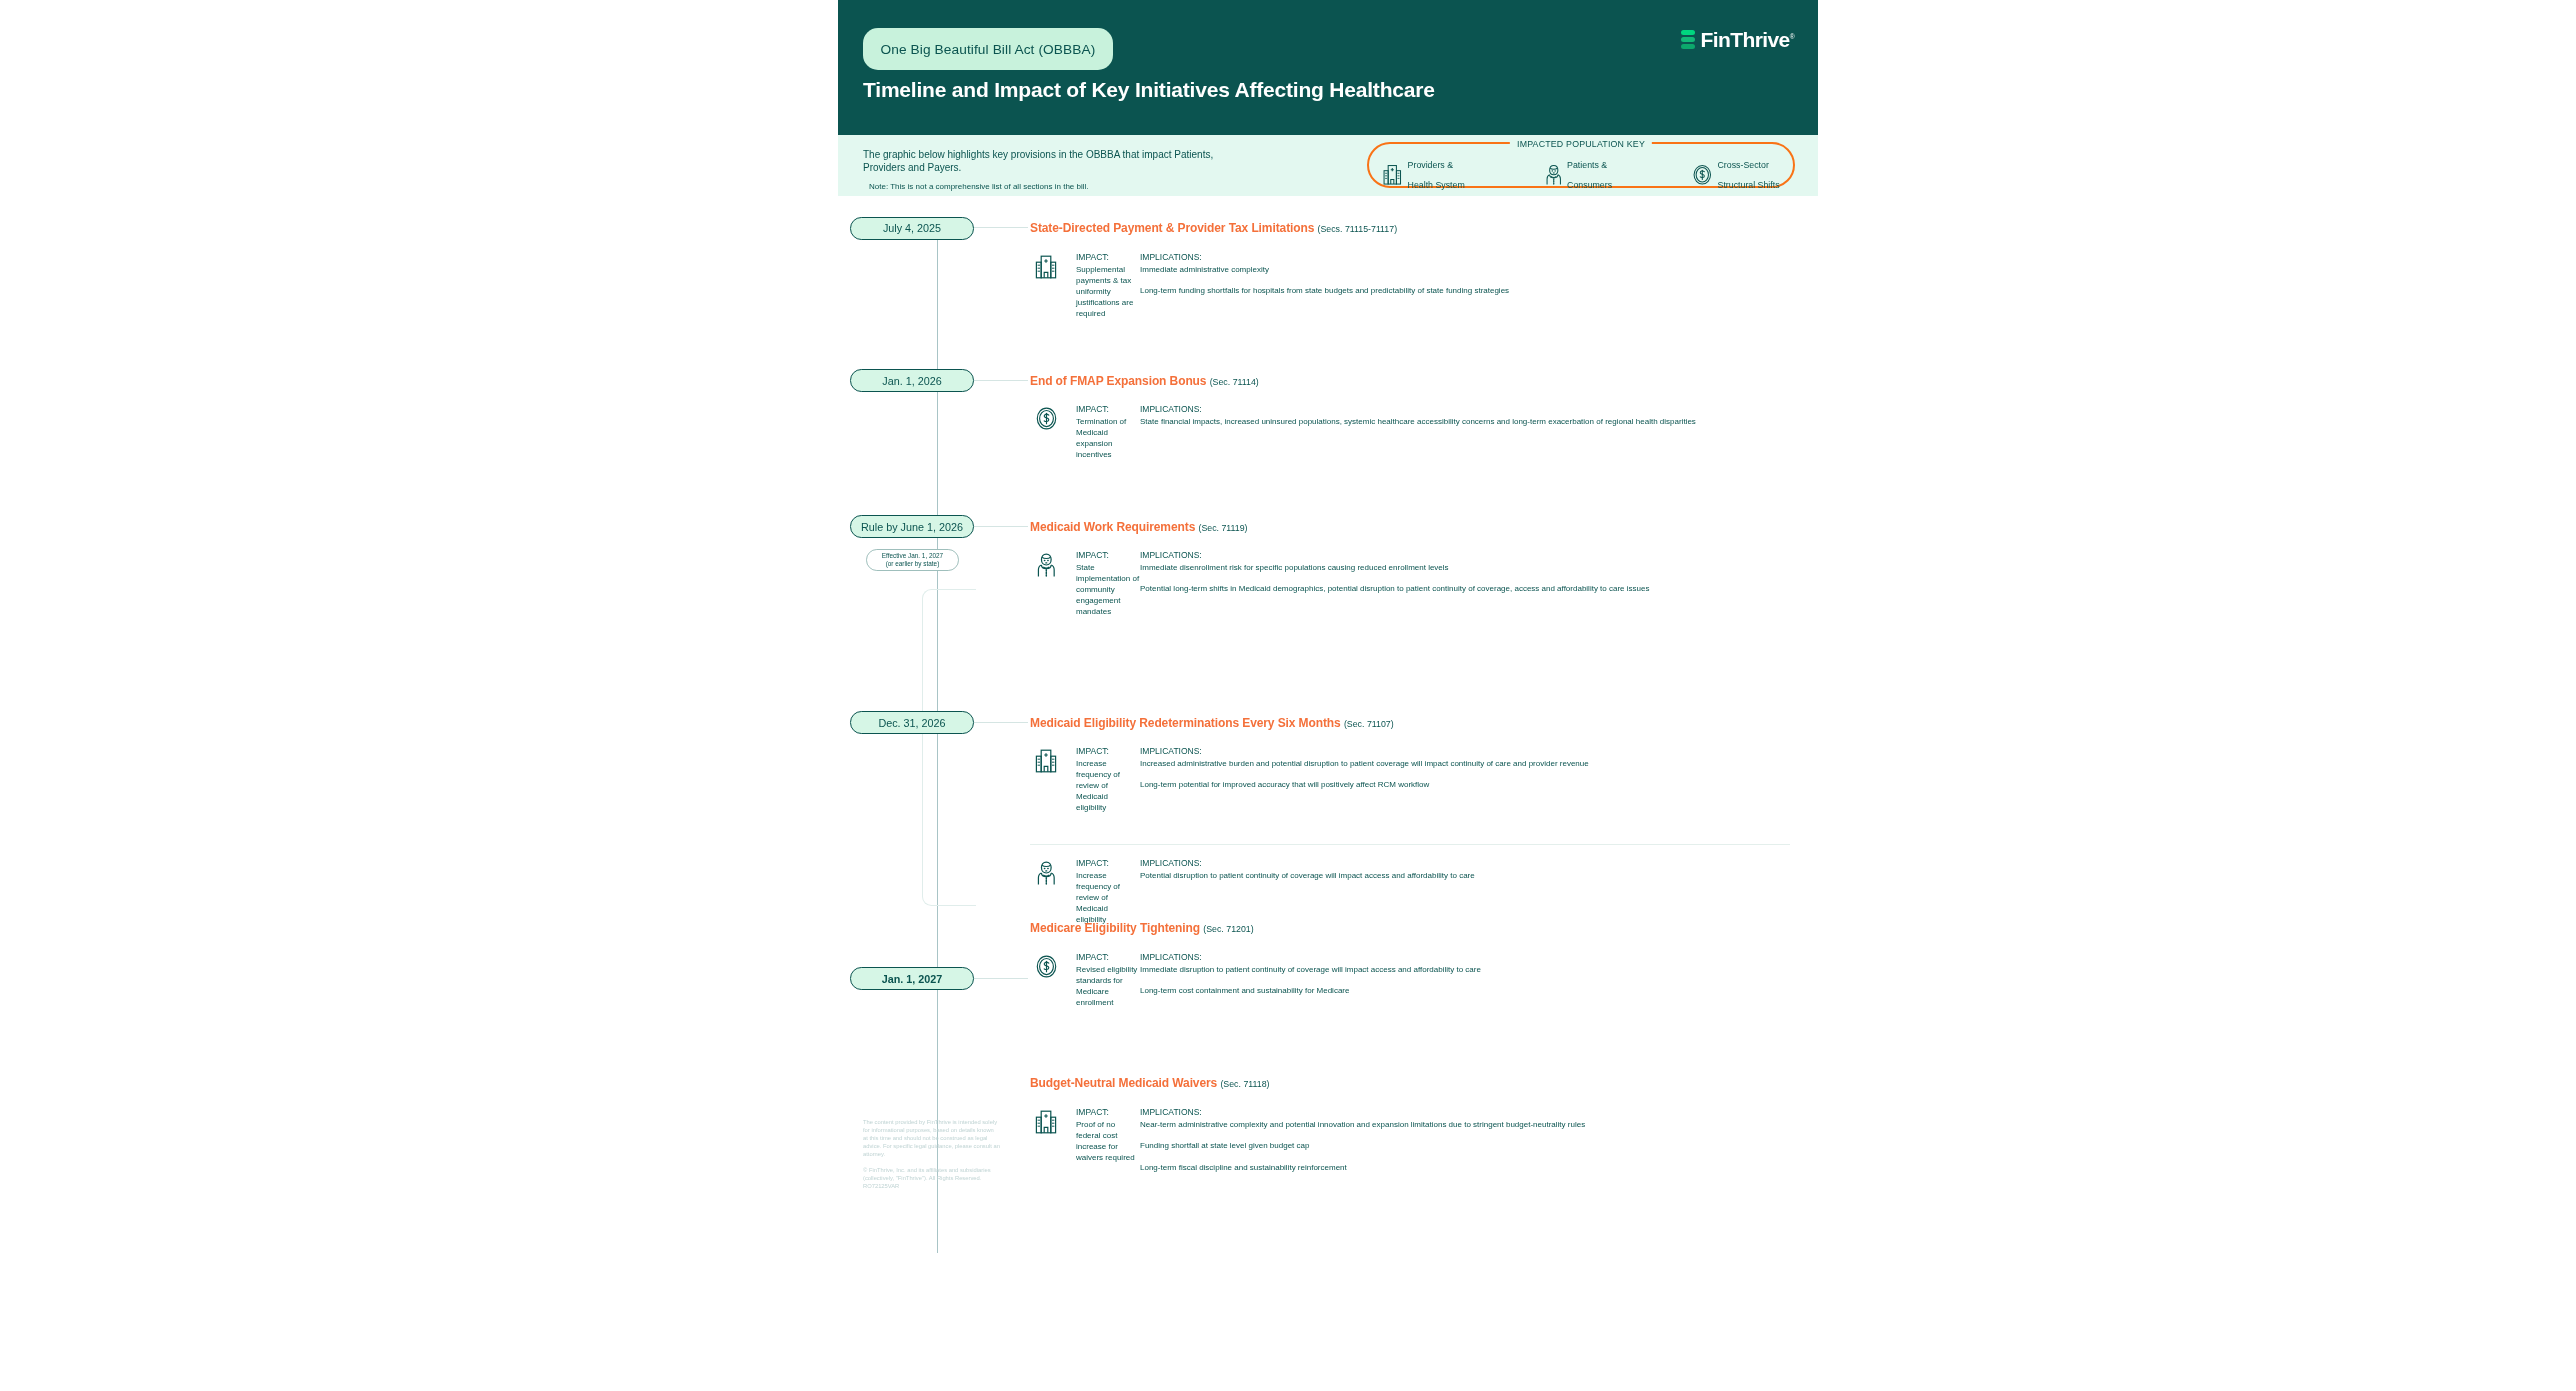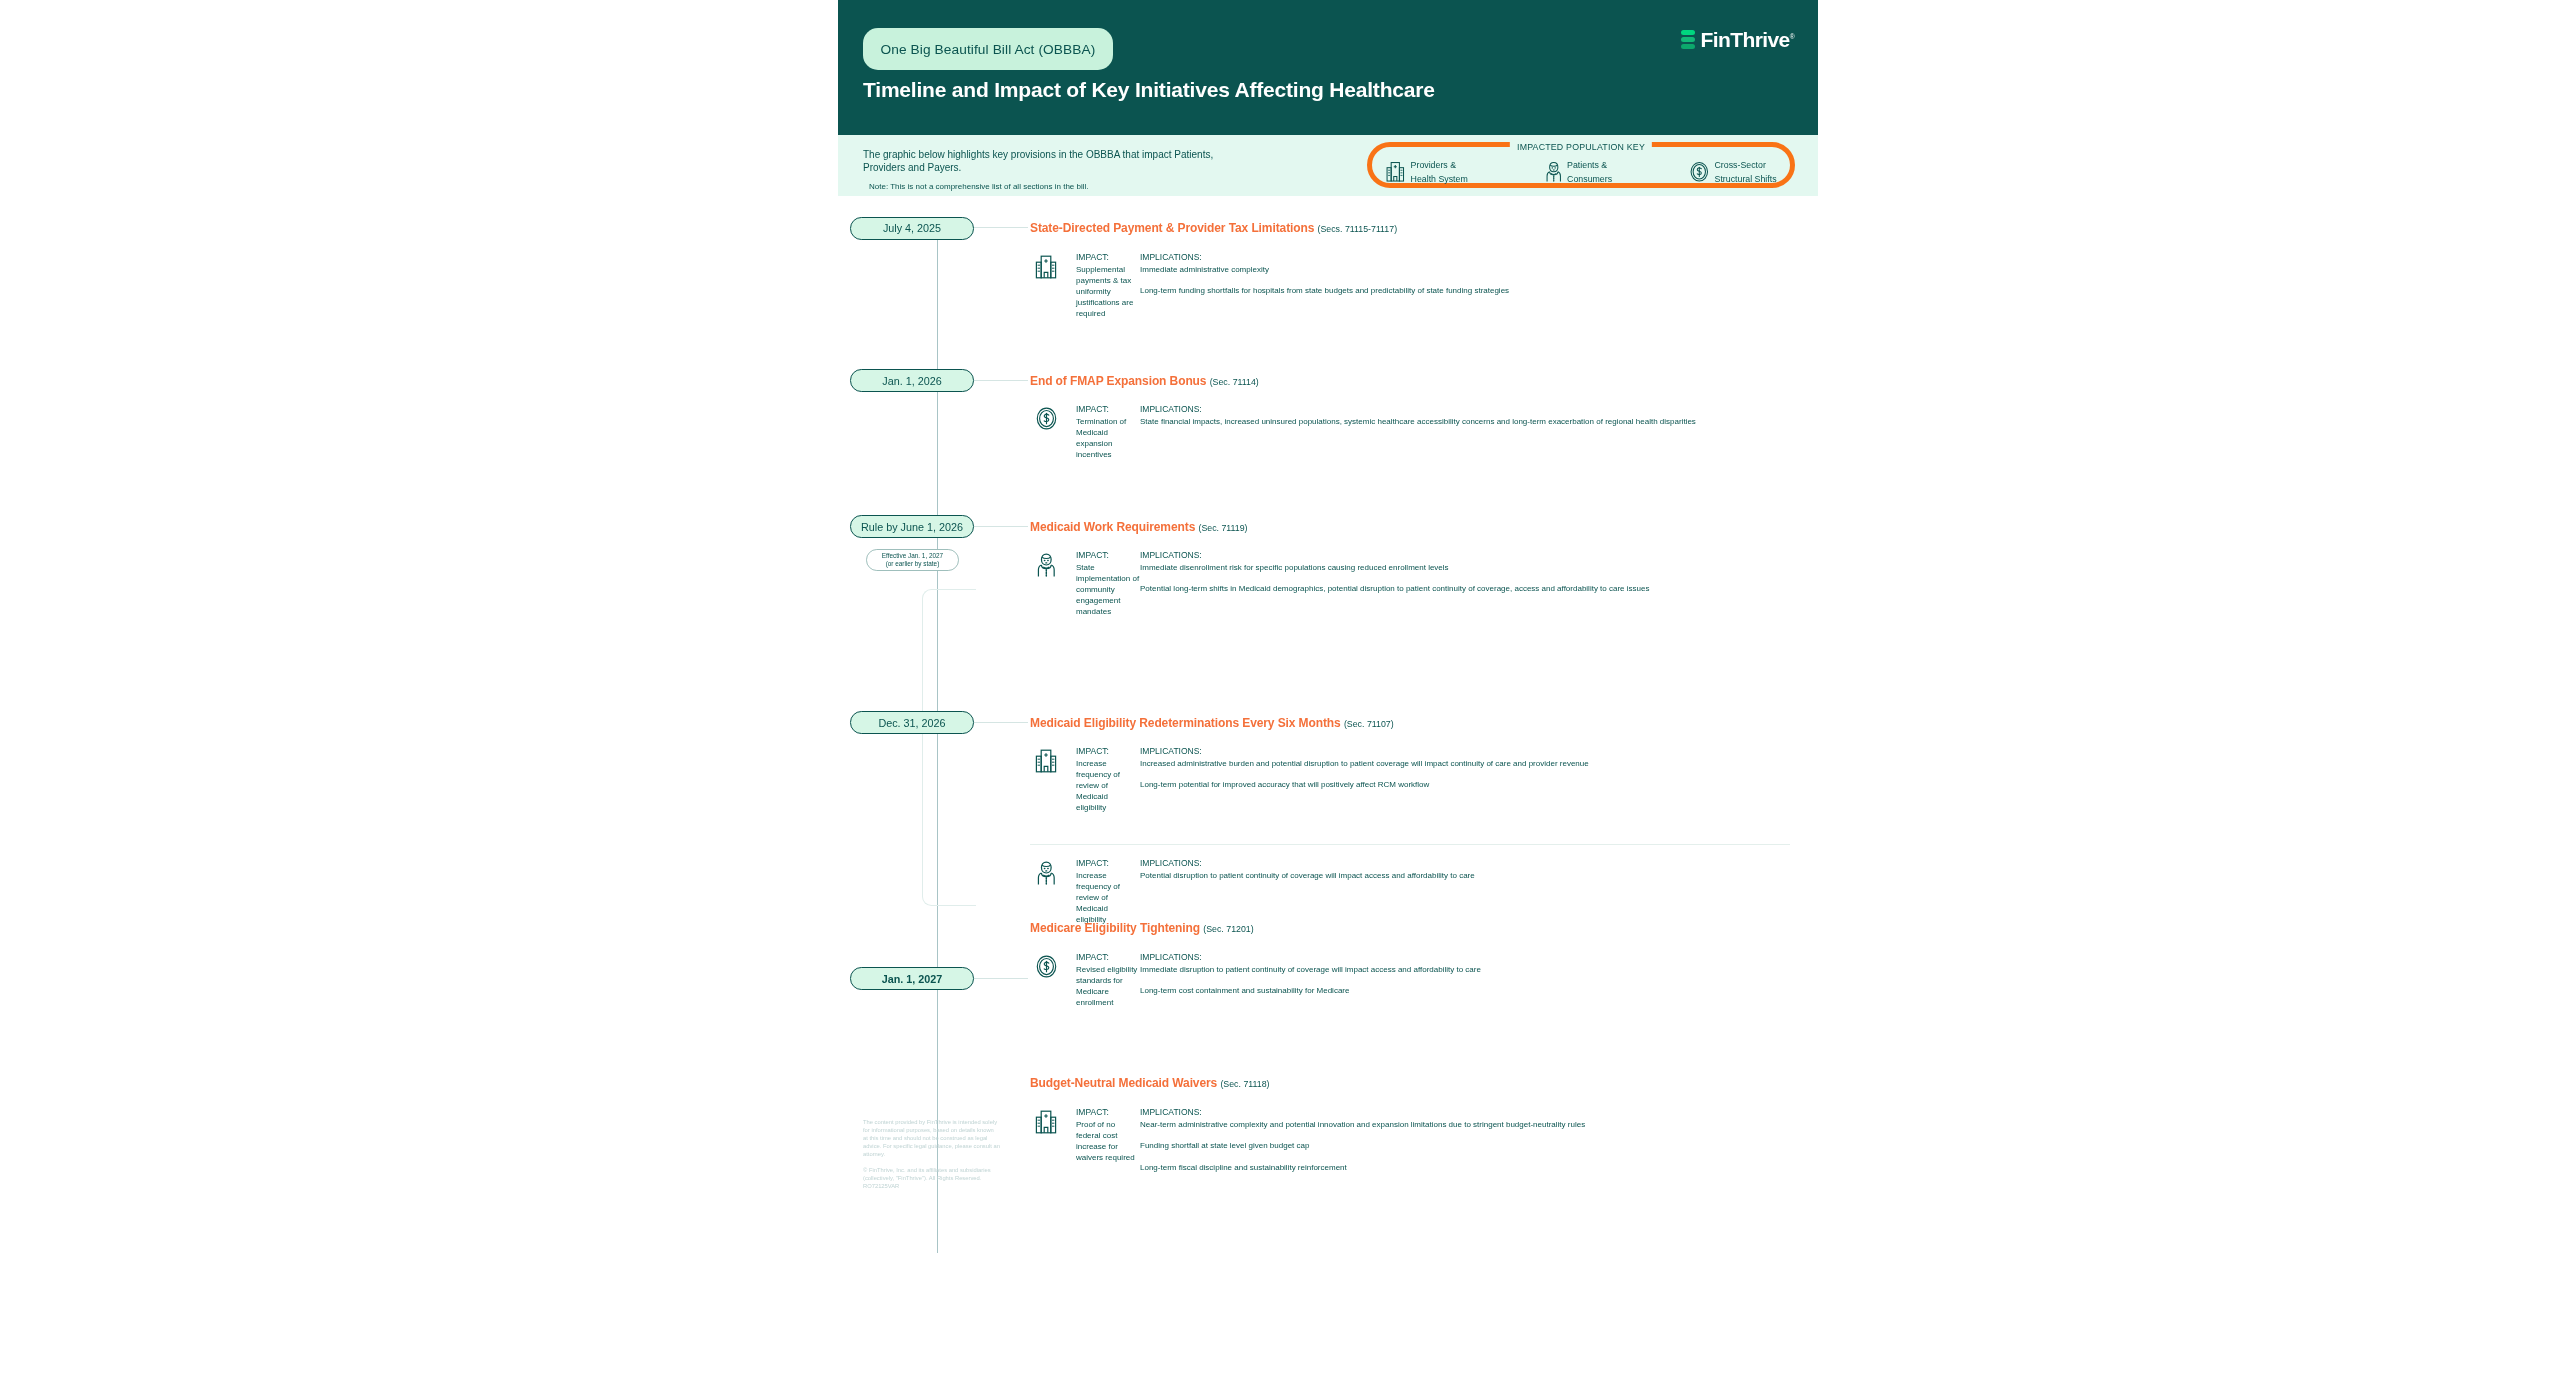--- a/index.html
+++ b/index.html
@@ -114,21 +114,21 @@
     font-size: 8px;
     white-space: nowrap;
   }
 
   .key-box {
     position: absolute;
     right: 23px;
     top: 7.2px;
     width: 428px;
     height: 46px;
-    border: 5px solid #f97316;
+    border: 2px solid #f97316;
     border-radius: 23px;
   }
   .key-title {
     position: absolute;
     left: 50%;
     top: -5.7px;
     transform: translateX(-50%);
     background: #E3F8F0;
     padding: 0 7.2px;
     color: #0B5450;
@@ -140,21 +140,21 @@
     position: absolute;
     left: 13.4px; right: 13.4px; top: 11.3px;
     display: flex;
     justify-content: space-between;
     align-items: center;
   }
   .key-item { display: flex; align-items: center; gap: 4.6px; }
   .key-item-label {
     color: #0B5450;
     font-size: 8.8px;
-    line-height: 14px;
+    line-height: 20px;
     white-space: pre-line;
   }
 
   
   .body {
     position: relative;
     width: 100%;
     height: 1195px;
     background: #ffffff;
   }

